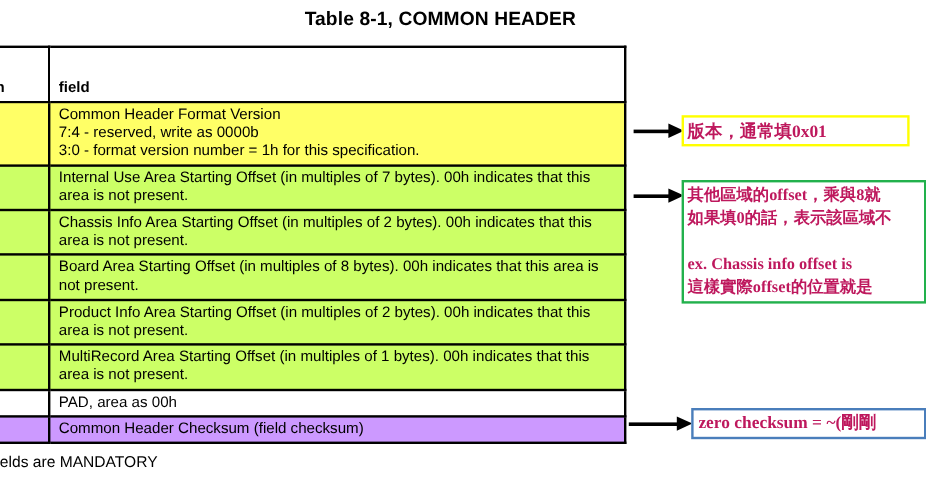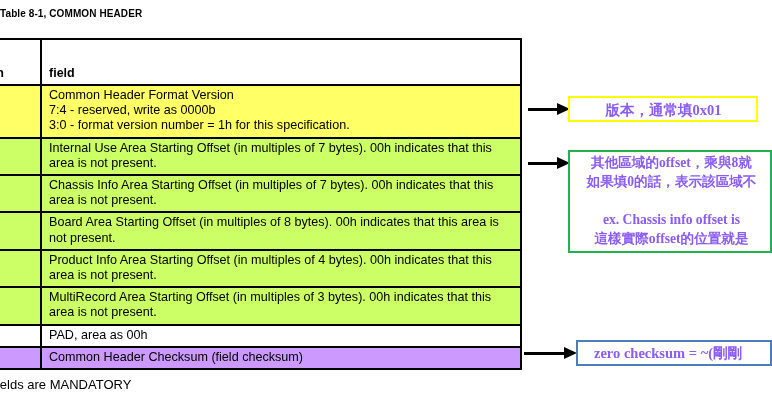--- a/index.html
+++ b/index.html
@@ -15,22 +15,22 @@
     font-family: "Liberation Sans", sans-serif;
     color: #000000;
   }
 
   
   #table-title {
     position: absolute;
     left: 0;
     top: 8px;
     width: 480px;
-    text-align: left;
-    font-size: 10px;
+    text-align: right;
+    font-size: 16px;
     font-weight: bold;
     letter-spacing: 0.1px;
     color: #000;
     white-space: nowrap;
   }
 
   
   #common-header-table {
     position: absolute;
     left: -6px;
@@ -115,24 +115,23 @@
     border-bottom: 6px solid transparent;
     border-left: 13px solid #000;
   }
 
   
   .callout {
     position: absolute;
     box-sizing: border-box;
     background: #ffffff;
     font-family: "Liberation Serif", serif;
-    color: #8b5cf6;
+    color: #be185d;
     overflow: hidden;
     white-space: pre-line;
-    text-align: center;
   }
   #callout-version {
     left: 568px;
     top: 96px;
     width: 190px;
     height: 26px;
     border: 2px solid #ffff00;
     font-size: 14.5px;
     line-height: 22px;
     padding: 1px 2px 0 3px;
@@ -190,42 +189,42 @@
     <tr class="row-green">
       <td class="col-len len-cell"></td>
       <td class="col-field">
         <span class="cell-text">Internal Use Area Starting Offset (in multiples of 7 bytes). 00h indicates that this area is not present.</span>
       </td>
     </tr>
 
     <tr class="row-green">
       <td class="col-len len-cell"></td>
       <td class="col-field">
-        <span class="cell-text">Chassis Info Area Starting Offset (in multiples of 7 bytes). 00h indicates that this area is not present.</span>
+        <span class="cell-text">Chassis Info Area Starting Offset (in multiples of 2 bytes). 00h indicates that this area is not present.</span>
       </td>
     </tr>
 
     <tr class="row-green">
       <td class="col-len len-cell"></td>
       <td class="col-field">
         <span class="cell-text">Board Area Starting Offset (in multiples of 8 bytes). 00h indicates that this area is not present.</span>
       </td>
     </tr>
 
     <tr class="row-green">
       <td class="col-len len-cell"></td>
       <td class="col-field">
-        <span class="cell-text">Product Info Area Starting Offset (in multiples of 4 bytes). 00h indicates that this area is not present.</span>
-      </td>
-    </tr>
-
-    <tr class="row-green">
-      <td class="col-len len-cell"></td>
-      <td class="col-field">
-        <span class="cell-text">MultiRecord Area Starting Offset (in multiples of 3 bytes). 00h indicates that this area is not present.</span>
+        <span class="cell-text">Product Info Area Starting Offset (in multiples of 2 bytes). 00h indicates that this area is not present.</span>
+      </td>
+    </tr>
+
+    <tr class="row-green">
+      <td class="col-len len-cell"></td>
+      <td class="col-field">
+        <span class="cell-text">MultiRecord Area Starting Offset (in multiples of 1 bytes). 00h indicates that this area is not present.</span>
       </td>
     </tr>
 
     <tr class="row-white">
       <td class="col-len len-cell"></td>
       <td class="col-field">
         <span class="cell-text">PAD, area as 00h</span>
       </td>
     </tr>
 

